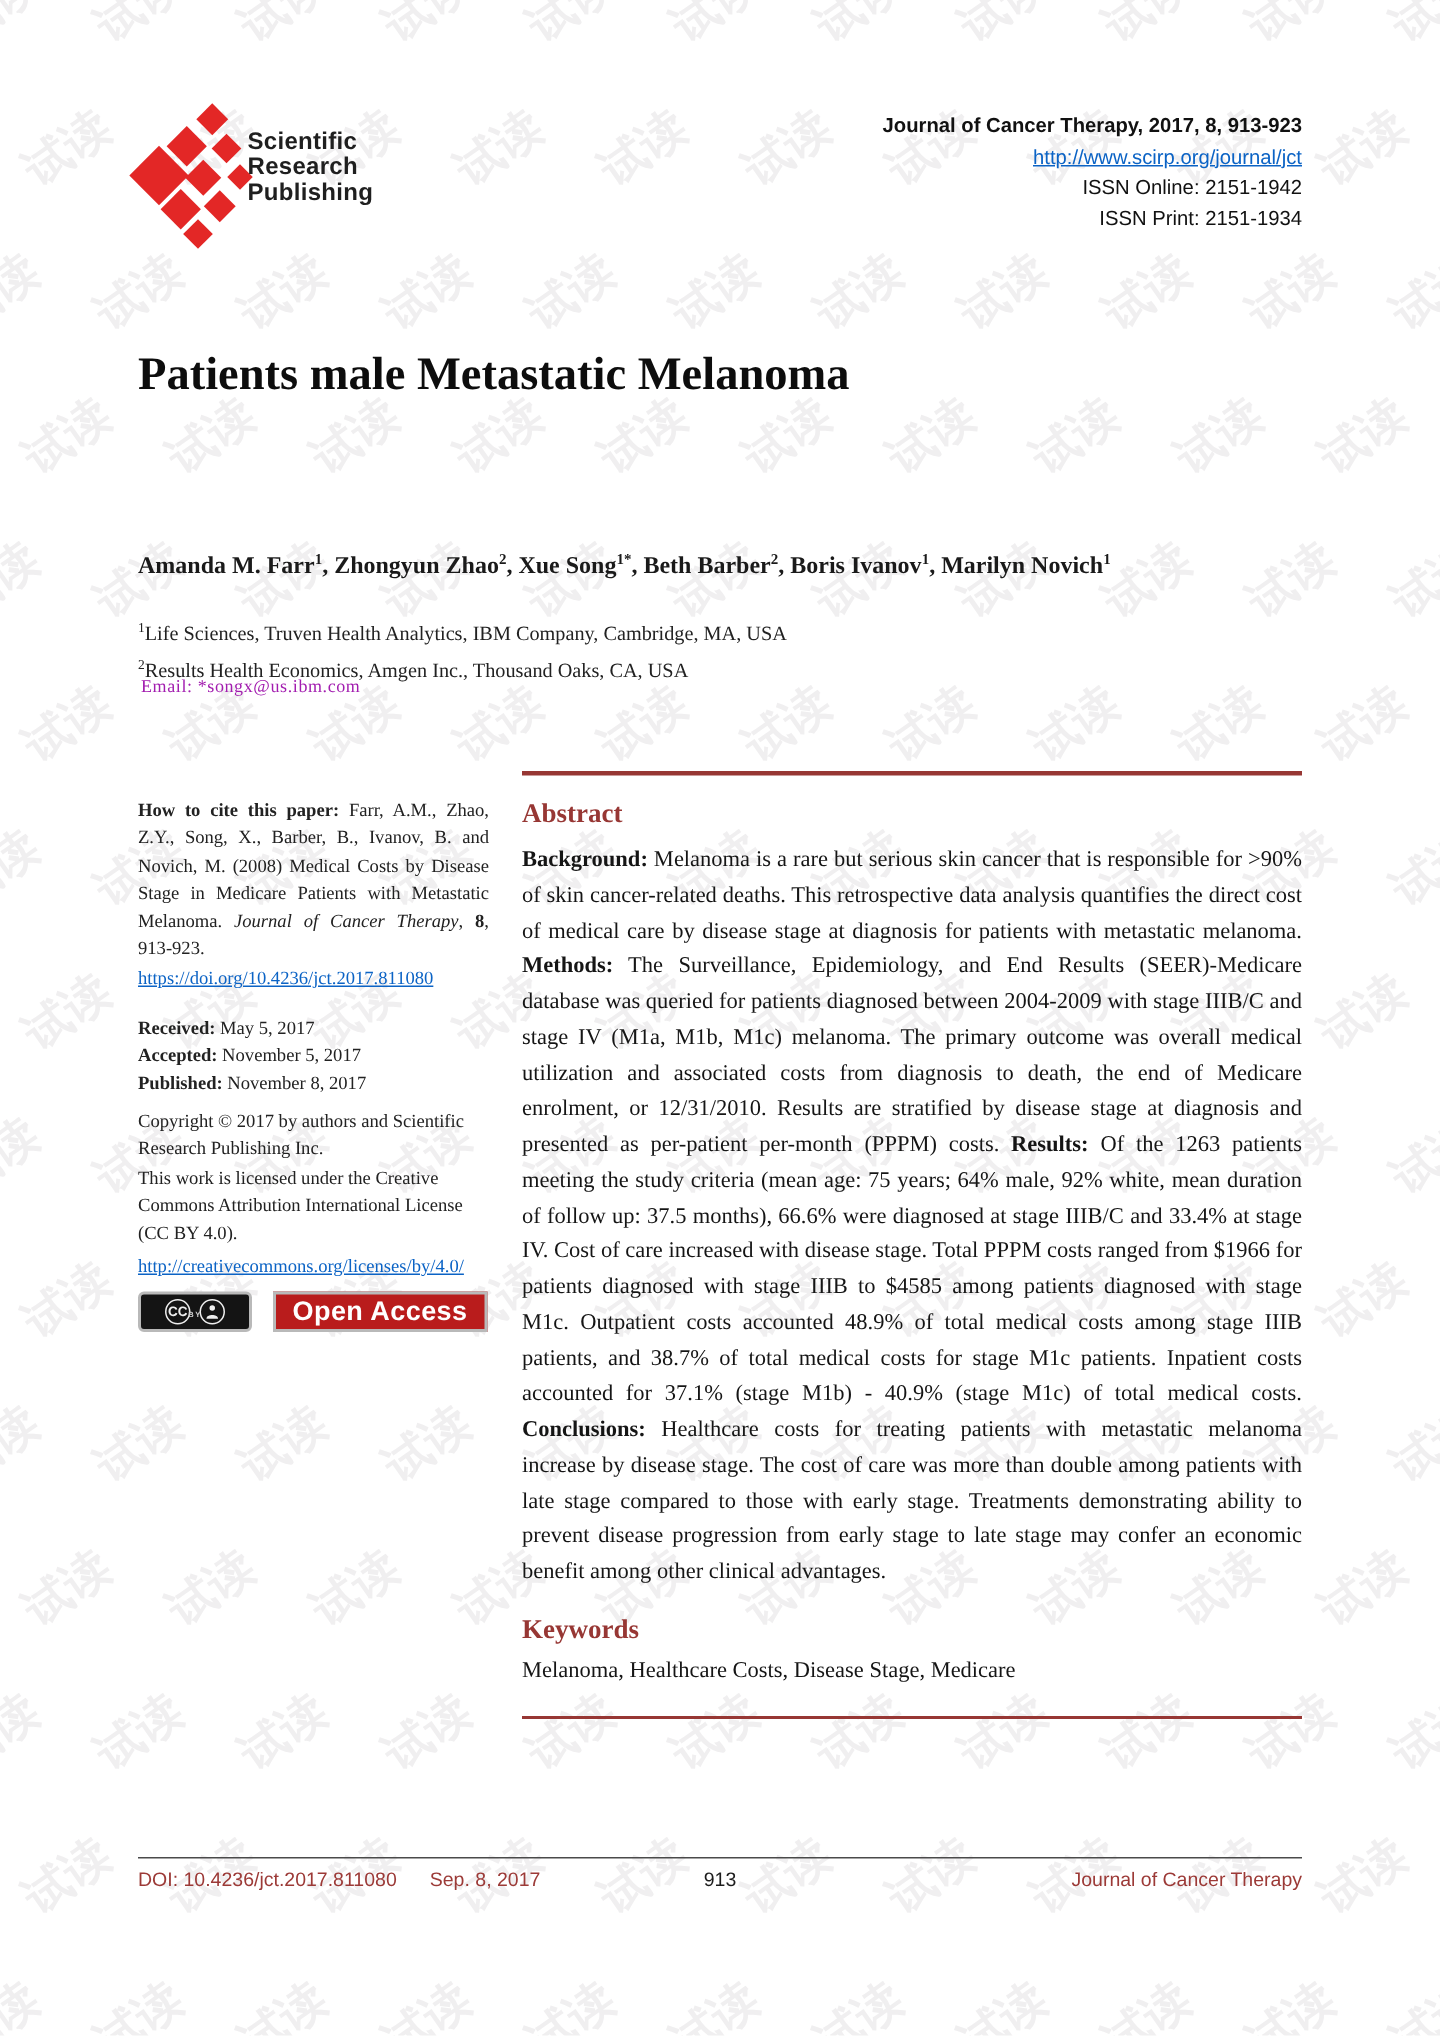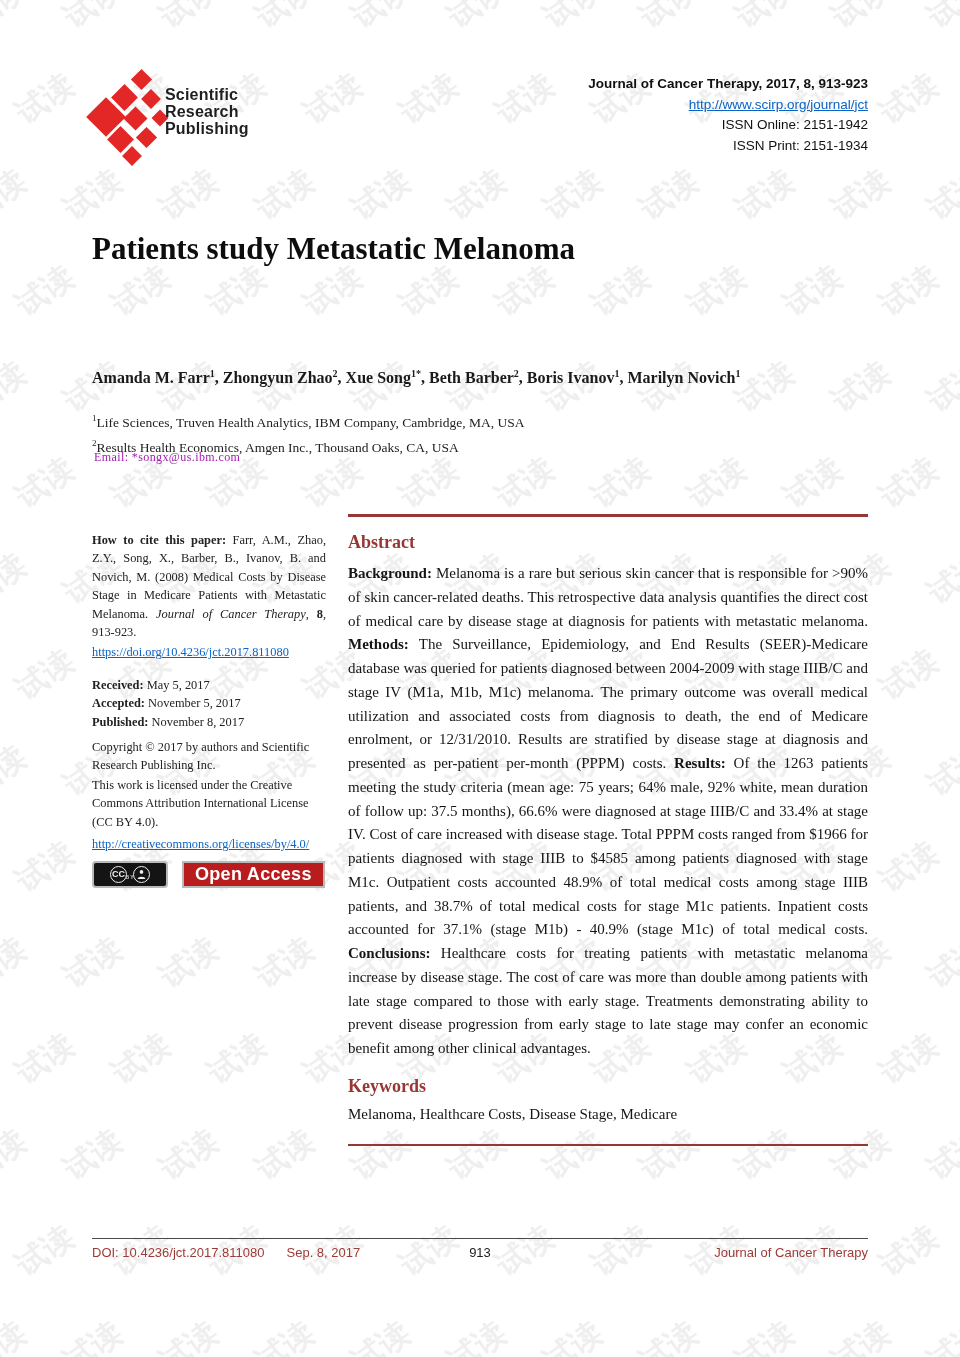--- a/index.html
+++ b/index.html
@@ -284,21 +284,21 @@
   </div>
 
   <div class="header-right">
     <div class="bold">Journal of Cancer Therapy, 2017, 8, 913-923</div>
     <div><a class="link" href="#">http://www.scirp.org/journal/jct</a></div>
     <div>ISSN Online: 2151-1942</div>
     <div>ISSN Print: 2151-1934</div>
   </div>
 
   <div class="title">
-    <div>Patients study Metastatic Melanoma</div>
+    <div>Patients male Metastatic Melanoma</div>
   </div>
 
   <div class="authors"><span>Amanda M. Farr</span><sup>1</sup><span>, </span><span>Zhongyun Zhao</span><sup>2</sup><span>, </span><span>Xue Song</span><sup>1*</sup><span>, </span><span>Beth Barber</span><sup>2</sup><span>, </span><span>Boris Ivanov</span><sup>1</sup><span>, </span><span>Marilyn Novich</span><sup>1</sup><span></span></div>
   <div class="affils">
       <div><sup>1</sup><span>Life Sciences, Truven Health Analytics, IBM Company, Cambridge, MA, USA</span></div>
       <div><sup>2</sup><span>Results Health Economics, Amgen Inc., Thousand Oaks, CA, USA</span></div>
     </div>
   <div class="email-line">Email: *songx@us.ibm.com</div>
 
   <div class="sidebar">

